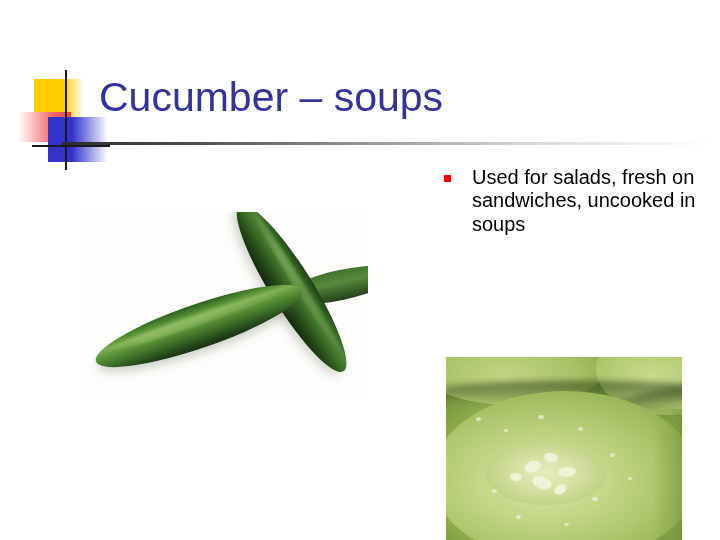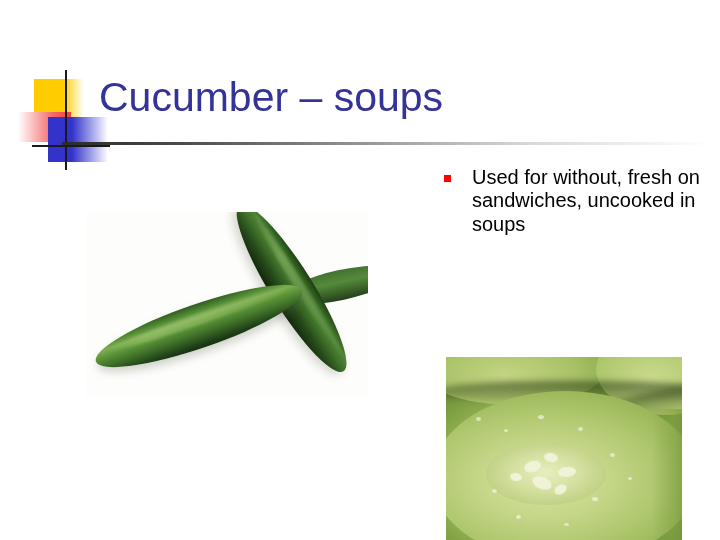--- a/index.html
+++ b/index.html
@@ -324,21 +324,21 @@
 
   <div class="title">Cucumber – soups</div>
   <div class="title-rule"></div>
 
   <div class="body-list">
 
 
 
     <div class="l2">
       <span class="bullet"></span>
-      <span>Used for without, fresh on sandwiches, uncooked in soups</span>
+      <span>Used for salads, fresh on sandwiches, uncooked in soups</span>
     </div>
 
   </div>
 
   <div class="photo-whole">
     <div class="cuke cuke-c"></div>
     <div class="cuke cuke-b"></div>
     <div class="cuke cuke-a"></div>
   </div>
 

